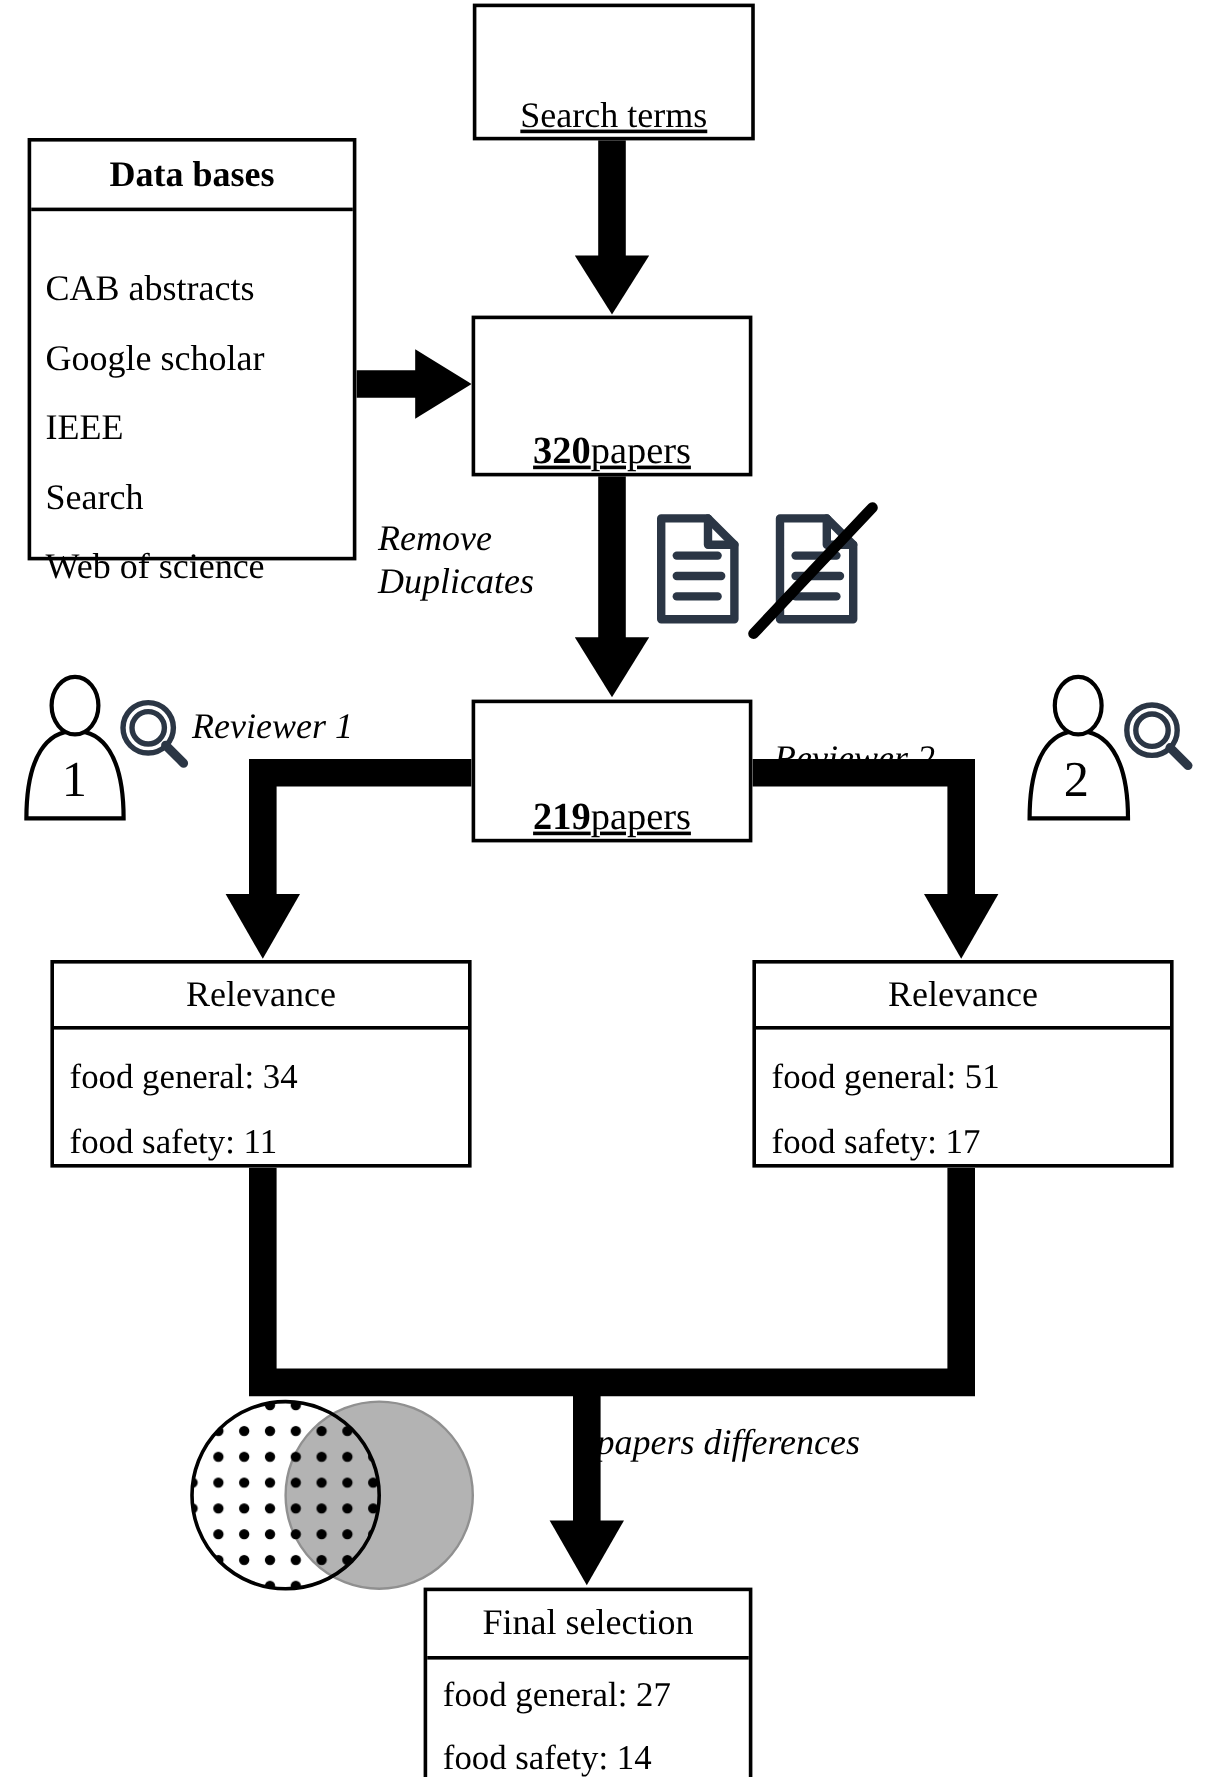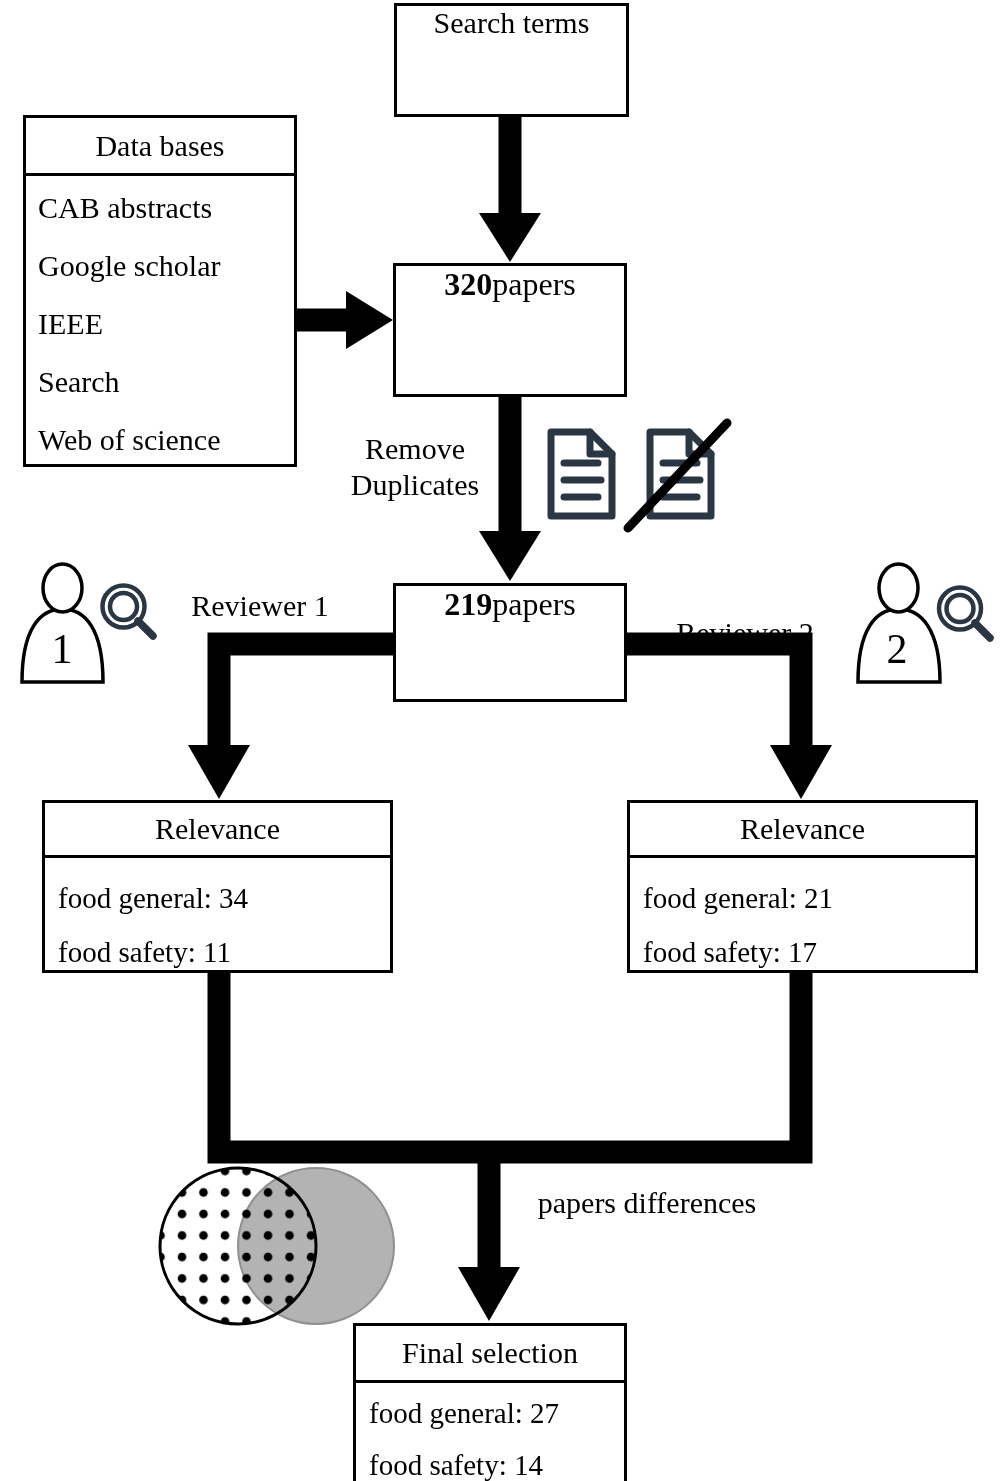--- a/index.html
+++ b/index.html
@@ -11,26 +11,27 @@
   .stage svg.layer { position:absolute; left:0; top:0; }
   .box {
     position:absolute; background:#fff; border:3px solid #000;
     box-sizing:border-box;
   }
   .box .hdr {
     display:flex; align-items:center; justify-content:center;
     border-bottom:3px solid #000; font-size:30px;
   }
   .papers {
-    display:flex; align-items:flex-start; justify-content:center;
+    display:flex; align-items:flex-end; justify-content:center;
     font-size:32px;
+    text-decoration:underline;
   }
   .papers .num { font-weight:bold; }
-  .lbl { position:absolute; text-align:center; font-size:30px; }
-  .db-rows  { font-size:30px; line-height:58px; padding:3px 0 0 12px; }
+  .lbl { position:absolute; font-size:30px;font-style:italic; }
+  .db-rows  { font-size:30px; line-height:58px; padding:3px 0 0 12px;margin-top:33px; }
   .rel-rows { font-size:29px; line-height:54px; padding:13px 0 0 13px; }
   .fin-rows { font-size:29px; line-height:52px; padding:4px 0 0 13px; }
   svg text.badge { font-family:"Liberation Serif","DejaVu Serif",serif; }
 </style>
 </head>
 <body>
 
 <div class="stage">
 
   <svg class="layer" width="1006" height="1481" viewBox="0 0 1006 1481">
@@ -101,21 +102,21 @@
       <circle cx="238" cy="1246" r="78" fill="url(#dotpat)"></circle>
       <circle cx="238" cy="1246" r="78" fill="none" stroke="#000" stroke-width="3"></circle>
     </g>
   </svg>
 
   <div class="box papers" style="left:394px; top:3px; width:235px; height:114px; font-size:30px;">
     <span>Search terms</span>
   </div>
 
   <div class="box" style="left:23px; top:115px; width:274px; height:352px;">
-    <div class="hdr" style="height:55px;">Data bases</div>
+    <div class="hdr" style="height:55px;font-weight:bold;">Data bases</div>
     <div class="db-rows">
       <div>CAB abstracts</div>
       <div>Google scholar</div>
       <div>IEEE</div>
       <div>Search</div>
       <div>Web of science</div>
     </div>
   </div>
 
   <div class="box papers" style="left:393px; top:263px; width:234px; height:134px;">
@@ -132,21 +133,21 @@
     <div class="hdr" style="height:52px;">Relevance</div>
     <div class="rel-rows">
       <div>food general: 34</div>
       <div>food safety: 11</div>
     </div>
   </div>
 
   <div class="box" style="left:627px; top:800px; width:351px; height:173px;">
     <div class="hdr" style="height:52px;">Relevance</div>
     <div class="rel-rows">
-      <div>food general: 21</div>
+      <div>food general: 51</div>
       <div>food safety: 17</div>
     </div>
   </div>
 
   <div class="box" style="left:353px; top:1323px; width:274px; height:170px;">
     <div class="hdr" style="height:54px;">Final selection</div>
     <div class="fin-rows">
       <div>food general: 27</div>
       <div>food safety: 14</div>
     </div>

